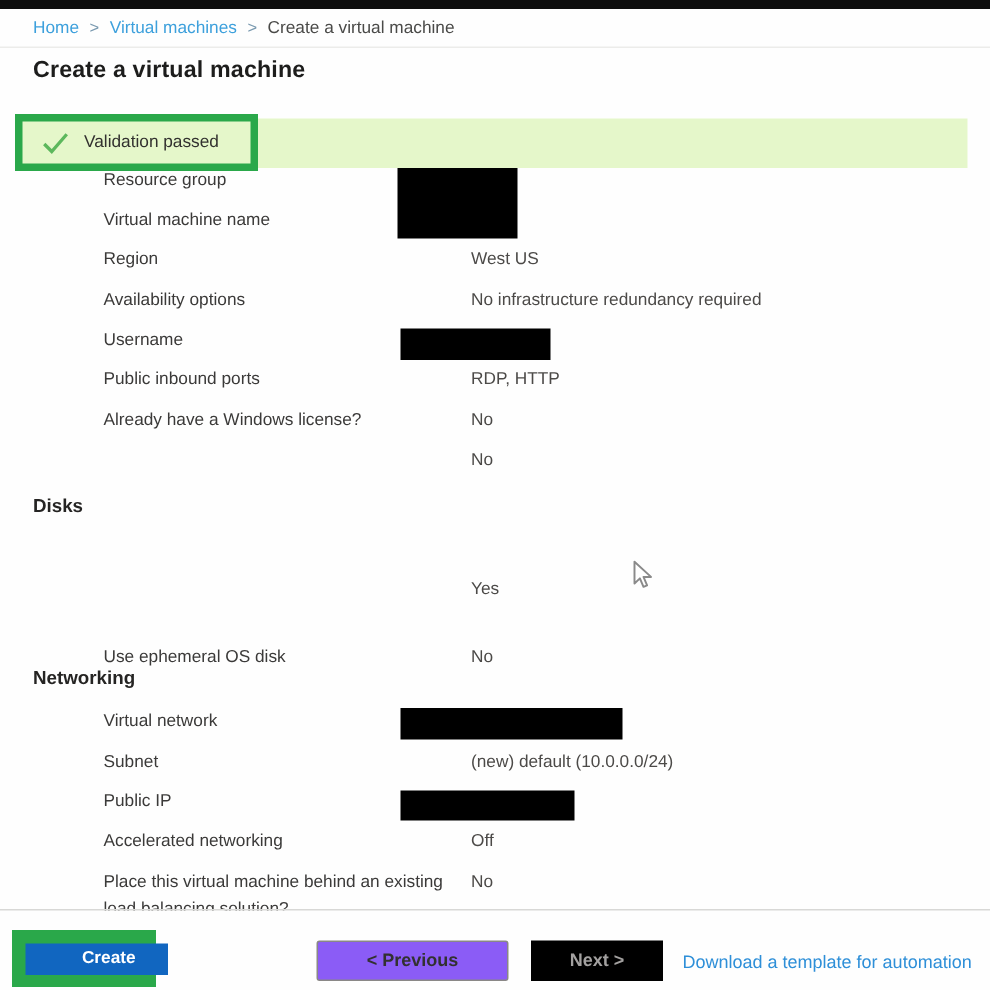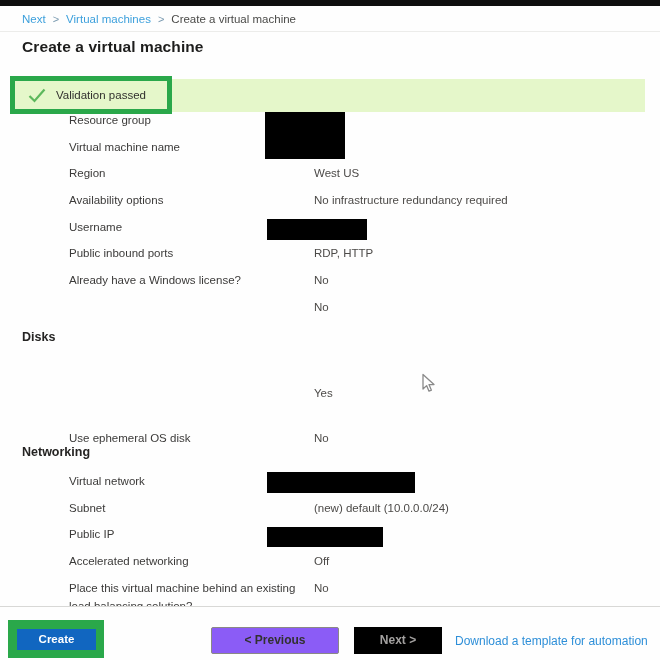--- a/index.html
+++ b/index.html
@@ -20,38 +20,38 @@
   .banner-text{position:absolute;left:56px;top:89px;font-size:11.5px;color:#32312f;}
   .row{position:absolute;left:22px;width:616px;height:18px;font-size:11.5px;margin-left:47px;}
   .row.tall{height:28px;overflow:hidden;}
   .lbl{position:absolute;left:0;top:0;width:238px;line-height:18px;color:#3b3a39;}
   .val{position:absolute;left:245px;top:0;line-height:18px;color:#4c4a48;white-space:nowrap;}
   .sec-heading{position:absolute;left:22px;font-size:12.5px;font-weight:700;color:#252423;}
   .redact{position:absolute;background:#000;}
   .bottom-divider{position:absolute;left:0;top:606px;width:660px;height:1px;background:#d8d8d6;}
   .annotation-2{position:absolute;left:8px;top:620px;width:96px;height:38px;background:#2aa84a;}
   .create-btn{position:absolute;left:17px;top:629px;width:79px;height:21px;background:#1166c0;
-    color:#fff;font-size:11.5px;font-weight:700;text-align:center;line-height:21px;cursor:pointer;}
+    color:#fff;font-size:11.5px;font-weight:700;text-align:center;line-height:21px;cursor:pointer;padding-left:16px;}
   .prev-btn{position:absolute;left:211px;top:627px;width:128px;height:27px;background:#8b5cf6;
     border:1px solid #8a8886;border-radius:2px;box-sizing:border-box;color:#323130;
     font-size:12px;font-weight:600;text-align:center;line-height:25px;cursor:pointer;}
   .next-btn{position:absolute;left:354px;top:627px;width:88px;height:27px;background:#000000;
     color:#a3a1a0;font-size:12px;font-weight:600;text-align:center;line-height:27px;box-sizing:border-box;}
   .dl-link{position:absolute;left:455px;top:634px;font-size:12px;color:#2e8fd8;cursor:pointer;white-space:nowrap;}
   .cursor{position:absolute;left:421px;top:373px;width:16px;height:22px;}
 </style>
 </head>
 <body>
 
 <div class="canvas">
 
   <div class="topbar"></div>
 
   <div class="breadcrumb">
-    <span class="crumb-link">Next</span><span class="crumb-sep">&gt;</span><span class="crumb-link">Virtual machines</span><span class="crumb-sep">&gt;</span><span class="crumb-current">Create a virtual machine</span>
+    <span class="crumb-link">Home</span><span class="crumb-sep">&gt;</span><span class="crumb-link">Virtual machines</span><span class="crumb-sep">&gt;</span><span class="crumb-current">Create a virtual machine</span>
   </div>
   <div class="bc-divider"></div>
 
   <div class="page-title">Create a virtual machine</div>
 
   <div class="banner"></div>
   <div class="annotation-1"></div>
   <span class="check-wrap">
     <svg width="18" height="15" viewBox="0 0 18 15">
         <path d="M1.5 8 L6.5 13 L16.5 1.5" fill="none" stroke="#5cb85c" stroke-width="2.2"></path>

